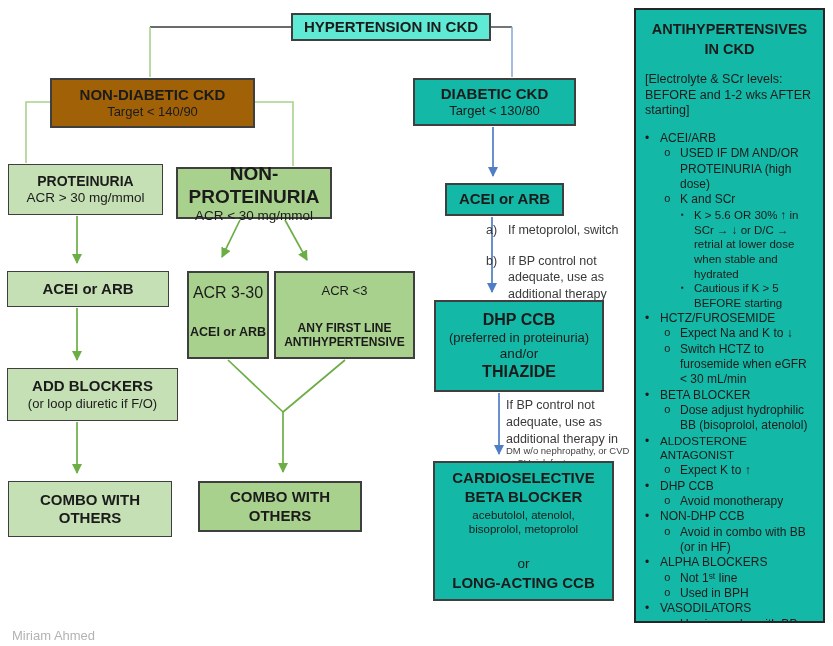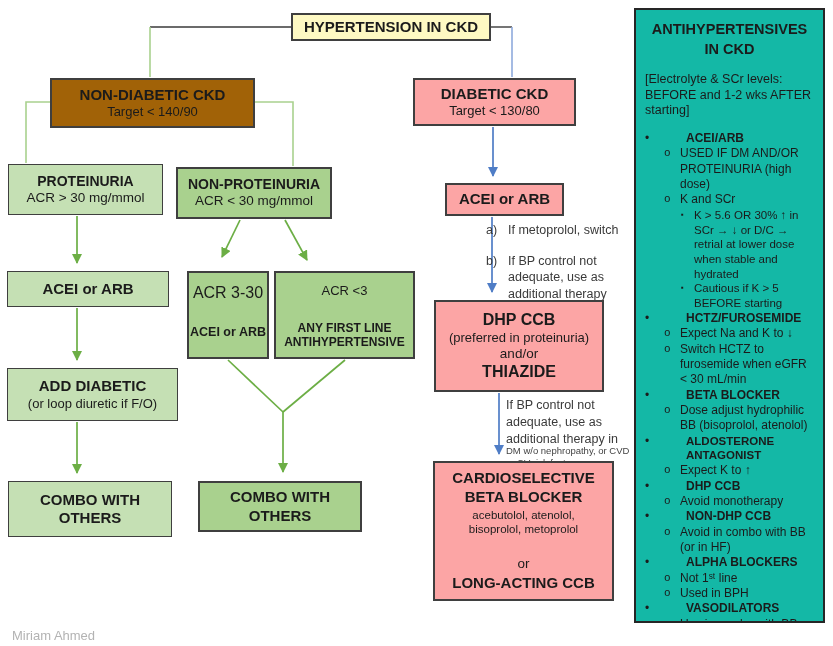--- a/index.html
+++ b/index.html
@@ -6,43 +6,43 @@
   #canvas{
     position:relative;width:833px;height:646px;background:#ffffff;overflow:hidden;
     font-family:"Liberation Sans",sans-serif;color:#1b1b1b;
   }
   #lines{position:absolute;left:0;top:0;width:833px;height:646px;z-index:0;}
   .bx{
     position:absolute;z-index:1;display:flex;flex-direction:column;
     align-items:center;justify-content:center;text-align:center;
     border:2px solid #3f3f3f;box-sizing:border-box;line-height:1.22;
   }
-  .peach{background:#fef9c3;}
+  .peach{background:#5eead4;}
   .g3{background:#a16207;}
   .g2{background:#A9D18E;}
   .g1{background:#C5E0B4;}
-  .blu{background:#fca5a5;}
+  .blu{background:#14b8a6;}
   .t-head{font-size:15px;font-weight:600;}
   .t-sub{font-size:13px;font-weight:400;}
   .note{position:absolute;z-index:1;display:flex;font-size:12.5px;color:#3a3a3a;line-height:1.3;text-align:left;}
   .note .nm{flex:0 0 22px;}
   .note .nt{flex:1;}
   .plain-note{position:absolute;z-index:1;font-size:12.5px;color:#3a3a3a;line-height:1.35;text-align:left;}
   .tiny-note{position:absolute;z-index:1;font-size:9.5px;color:#444;line-height:1.25;text-align:left;}
   
   #sidebar{
     position:absolute;left:634px;top:8px;width:191px;height:615px;z-index:1;
     background:#14b8a6;border:2px solid #262626;box-sizing:border-box;overflow:hidden;
   }
   .sb-title{margin-top:10px;text-align:center;font-size:14.5px;font-weight:700;line-height:1.35;}
   .sb-note{margin:13px 8px 0 9px;font-size:12.5px;line-height:1.25;}
   .sb-list{margin-top:12px;}
   .sb-row{display:flex;align-items:flex-start;line-height:1.28;font-size:12px;}
   .sb-row .tx{flex:1;padding-right:7px;}
-  .sb-t .tx{font-weight:700;margin-left:26px;}
+  .sb-t .tx{font-weight:400;}
   .mk{flex:0 0 auto;text-align:left;}
   .mk1{width:15px;margin-left:9px;font-size:12px;}
   .mk2{width:16px;margin-left:28px;font-size:11px;font-family:"Liberation Mono",monospace;}
   .mk3{width:13px;margin-left:45px;font-size:8px;padding-top:2px;}
   .sb-l3{font-size:11.5px;}
   #footer-author{position:absolute;left:12px;top:628px;font-size:13px;color:#b3b3b3;z-index:1;}
 </style>
 </head>
 <body>
 
@@ -89,40 +89,40 @@
     <span class="t-head">DIABETIC CKD</span>
     <span class="t-sub">Target &lt; 130/80</span>
   </div>
 
   <div class="bx g1" style="left:8px;top:164px;width:155px;height:51px;border-width:1.5px;">
     <span style="font-size:14px;font-weight:600;">PROTEINURIA</span>
     <span style="font-size:13.5px;">ACR &gt; 30 mg/mmol</span>
   </div>
 
   <div class="bx g2" style="left:176px;top:167px;width:156px;height:52px;">
-    <span style="font-size:14px;font-weight:600;">NON-PROTEINURIA</span>
+    <span style="font-size:19px;font-weight:600;">NON-PROTEINURIA</span>
     <span style="font-size:13.5px;">ACR &lt; 30 mg/mmol</span>
   </div>
 
   <div class="bx g1" style="left:7px;top:271px;width:162px;height:36px;border-width:1.5px;">
     <span class="t-head">ACEI or ARB</span>
   </div>
 
   <div class="bx g2" style="left:187px;top:271px;width:82px;height:88px;justify-content:flex-start;padding-top:10px;">
     <span style="font-size:16px;">ACR 3-30</span>
     <span style="font-size:12.5px;font-weight:700;margin-top:22px;">ACEI or ARB</span>
   </div>
 
   <div class="bx g2" style="left:274px;top:271px;width:141px;height:88px;justify-content:flex-start;padding:10px 6px 0 6px;">
     <span style="font-size:13px;">ACR &lt;3</span>
     <span style="font-size:12px;font-weight:700;margin-top:22px;">ANY FIRST LINE ANTIHYPERTENSIVE</span>
   </div>
 
   <div class="bx g1" style="left:7px;top:368px;width:171px;height:53px;border-width:1.5px;">
-    <span class="t-head">ADD DIABETIC</span>
+    <span class="t-head">ADD BLOCKERS</span>
     <span class="t-sub">(or loop diuretic if F/O)</span>
   </div>
 
   <div class="bx g1" style="left:8px;top:481px;width:164px;height:56px;border-width:1.5px;">
     <span class="t-head" style="width:110px;">COMBO WITH OTHERS</span>
   </div>
 
   <div class="bx g2" style="left:198px;top:481px;width:164px;height:51px;">
     <span class="t-head" style="width:110px;">COMBO WITH OTHERS</span>
   </div>

